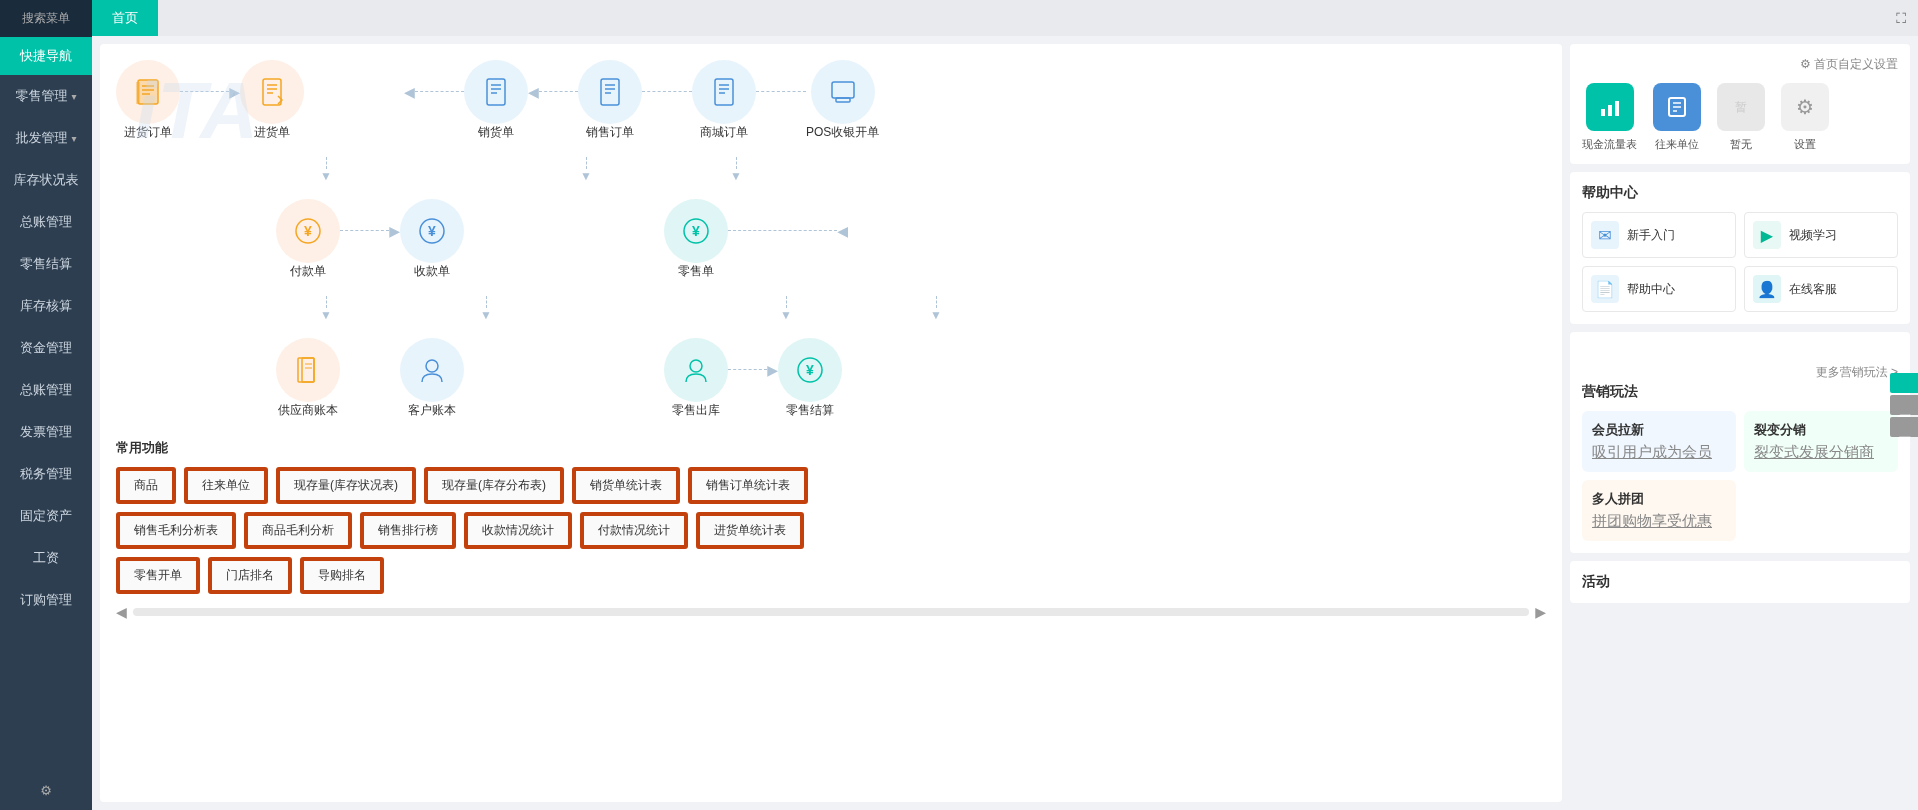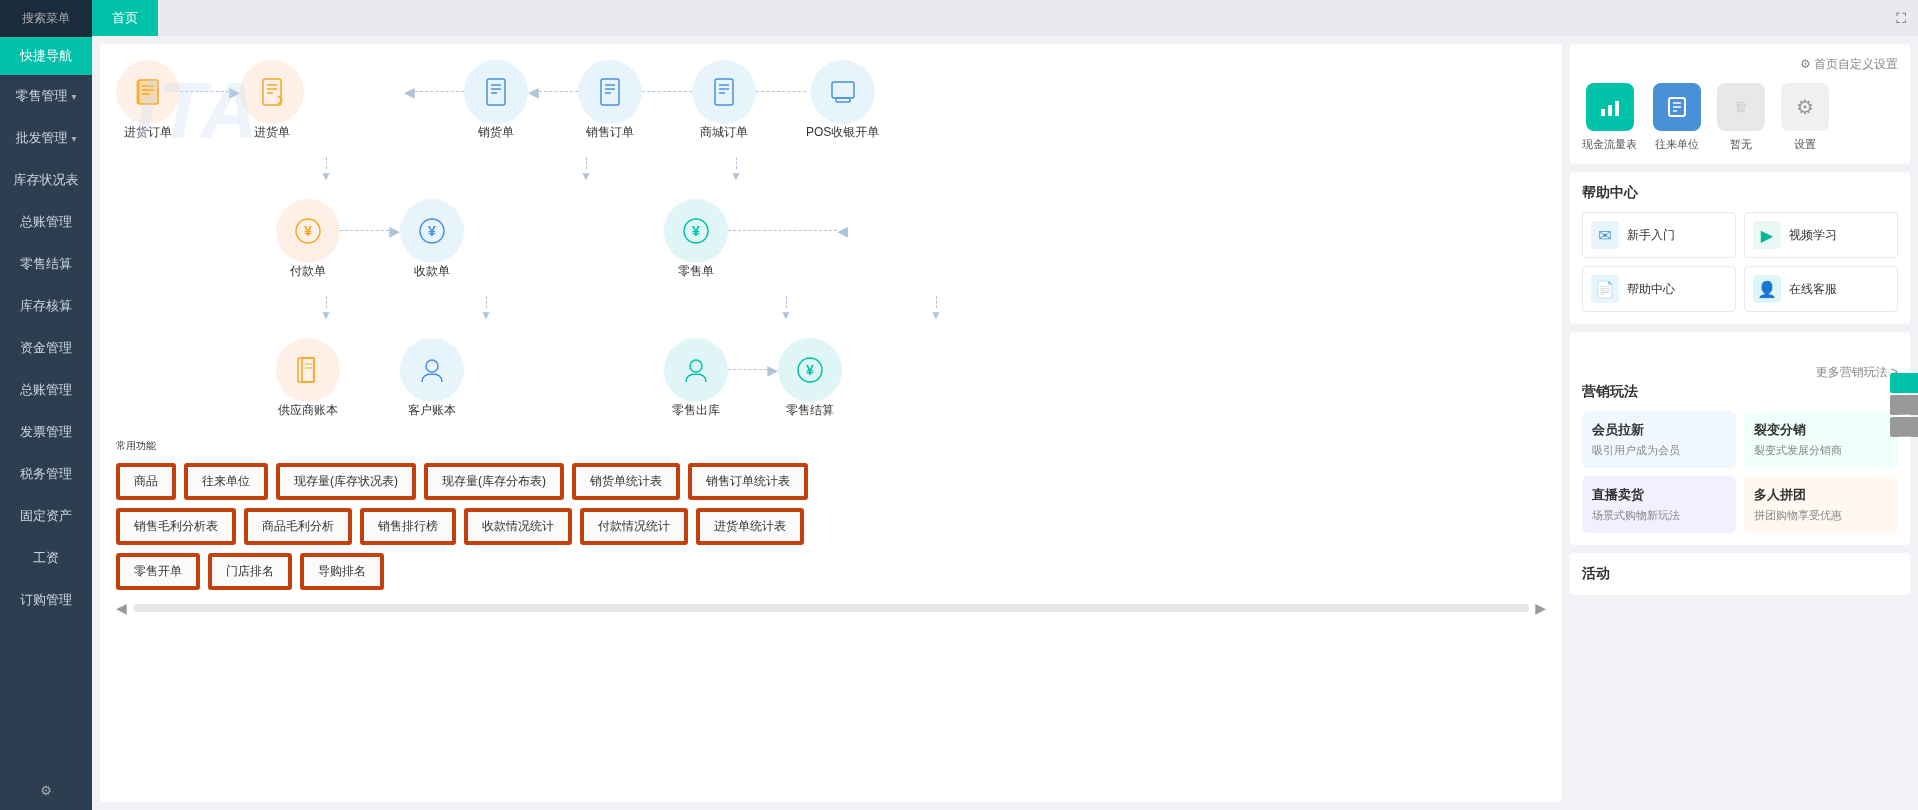--- a/index.html
+++ b/index.html
@@ -134,23 +134,23 @@
       text-align: center;
     }
     .flow-column {
       display: flex;
       flex-direction: column;
       align-items: center;
     }
 
     
     .section-title {
-      font-size: 10px;
+      font-size: 13px;
       color: #333;
-      font-weight: normal;
+      font-weight: bold;
       margin-bottom: 10px;
     }
     .func-grid {
       display: flex;
       flex-wrap: wrap;
       gap: 8px;
       margin-bottom: 8px;
     }
     .func-btn {
       border: 4px solid #c2410c;
@@ -308,22 +308,23 @@
       padding: 10px;
       cursor: pointer;
     }
     .marketing-item-title {
       font-size: 13px;
       font-weight: bold;
       color: #333;
       margin-bottom: 4px;
     }
     .marketing-item-desc {
-      font-size: 11px;
+      font-size: 15px;
       color: #888;
+      text-decoration: underline;
     }
 
     
     .activity-section {
       background: #fff;
       border-radius: 4px;
       padding: 12px;
     }
     .activity-title {
       font-size: 14px;
@@ -804,24 +805,20 @@
         </div>
         <div class="marketing-grid">
           <div class="marketing-item">
             <div class="marketing-item-title">会员拉新</div>
             <div class="marketing-item-desc">吸引用户成为会员</div>
           </div>
           <div class="marketing-item" style="background:#f0fff8;">
             <div class="marketing-item-title">裂变分销</div>
             <div class="marketing-item-desc">裂变式发展分销商</div>
           </div>
-          <div class="marketing-item" style="background:#f0f0ff;">
-            <div class="marketing-item-title">直播卖货</div>
-            <div class="marketing-item-desc">场景式购物新玩法</div>
-          </div>
           <div class="marketing-item" style="background:#fff8f0;">
             <div class="marketing-item-title">多人拼团</div>
             <div class="marketing-item-desc">拼团购物享受优惠</div>
           </div>
         </div>
       </div>
 
       <div class="activity-section">
         <div class="activity-title">活动</div>
       </div>

